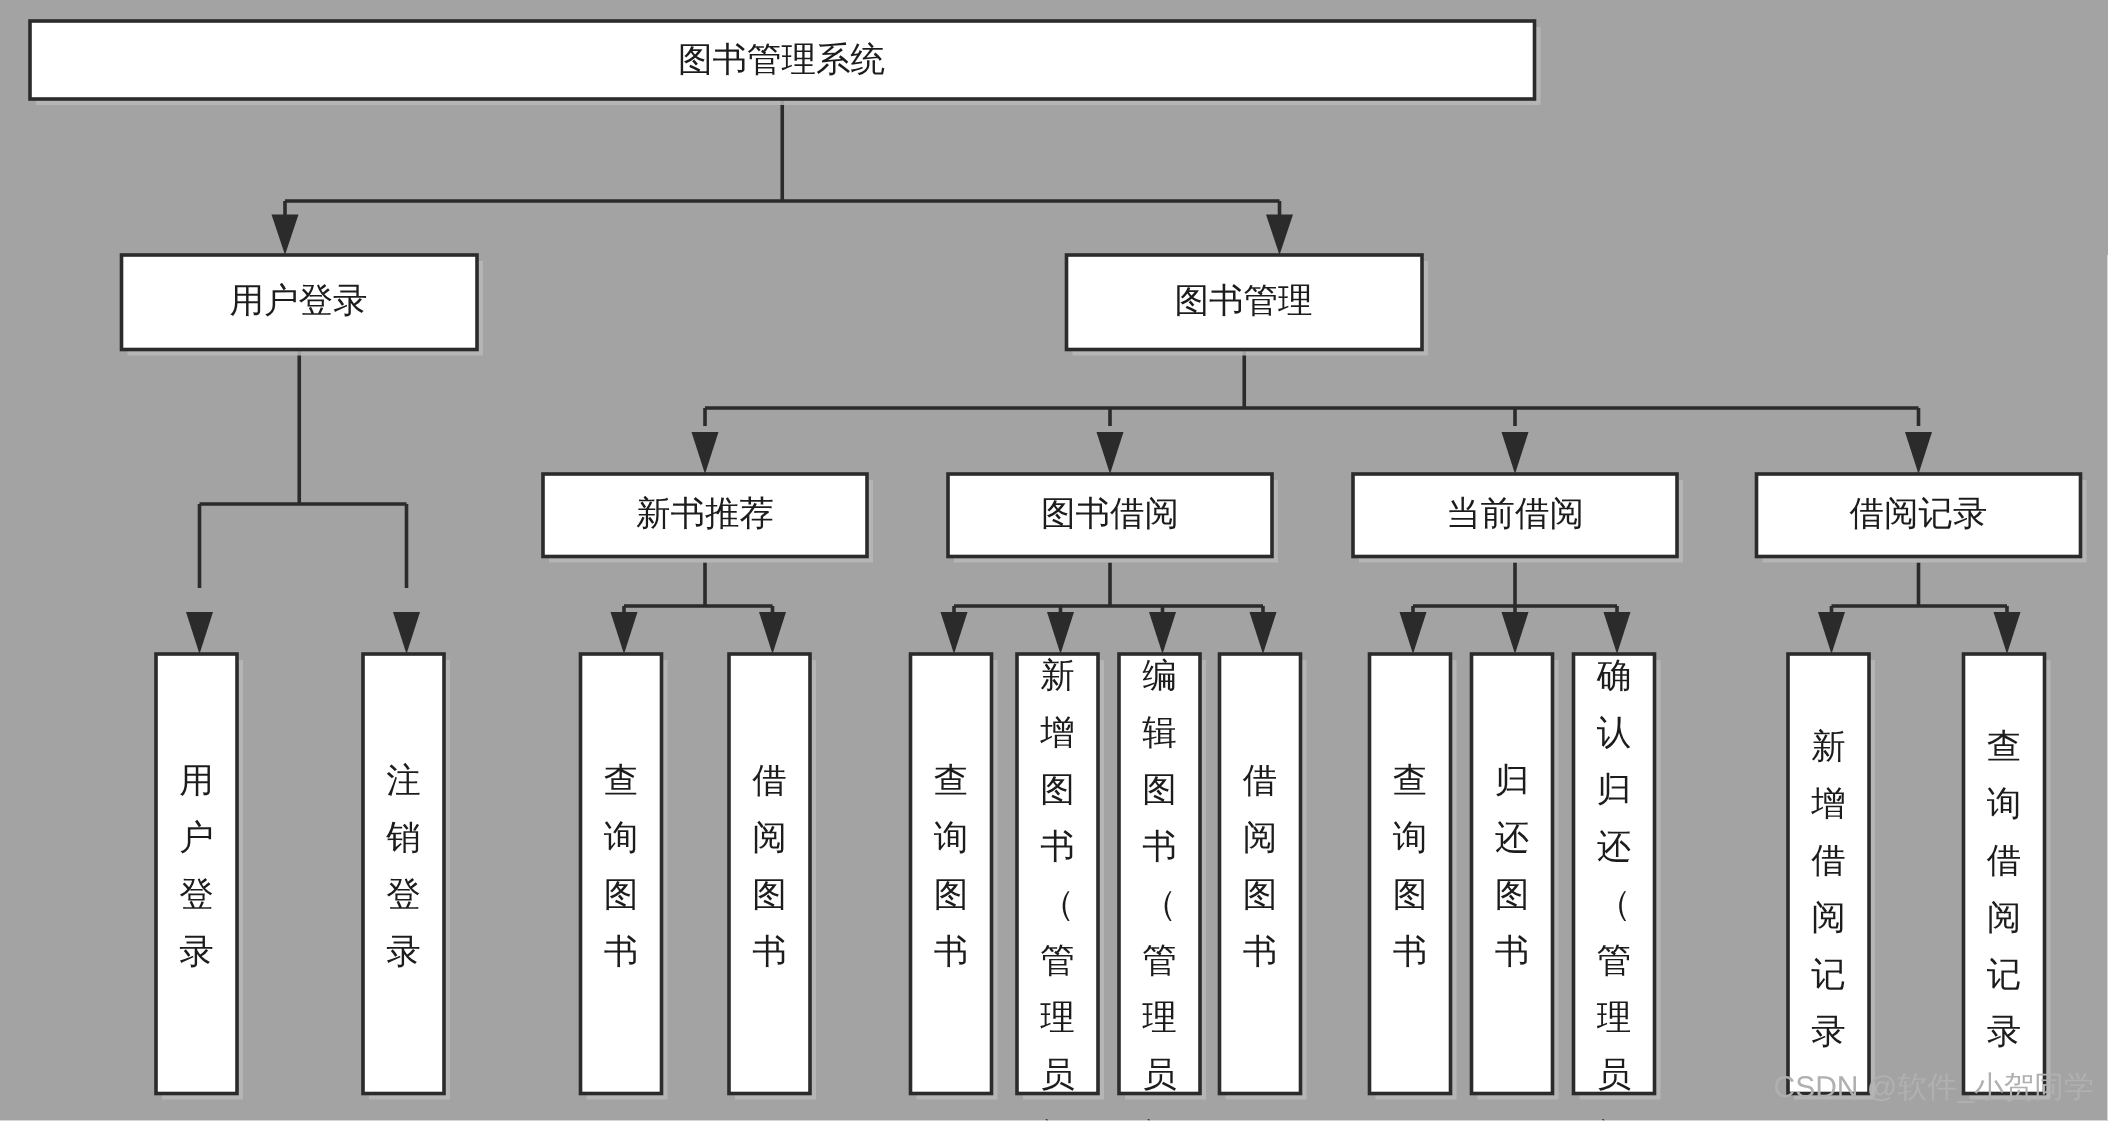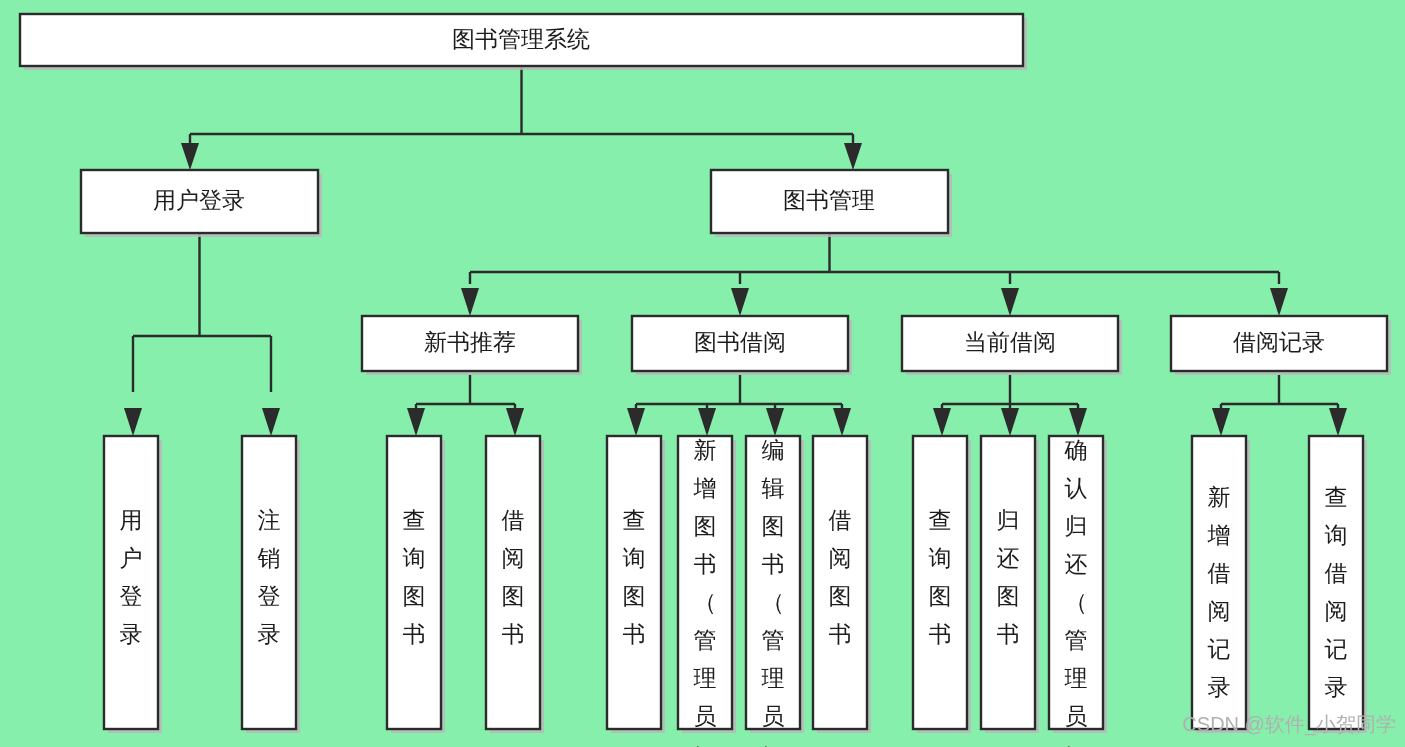--- a/index.html
+++ b/index.html
@@ -10,21 +10,21 @@
   body {
     width: 1405px;
     height: 747px;
     overflow: hidden;
     font-family: "Liberation Sans", "DejaVu Sans", sans-serif;
   }
   #diagram-root {
     position: relative;
     width: 1405px;
     height: 747px;
-    background: #86efac;
+    background: #a3a3a3;
   }
   svg#flowchart {
     display: block;
     width: 1405px;
     height: 747px;
   }
   .node-rect {
     fill: #ffffff;
     stroke: #2b2b2b;
     stroke-width: 2.4;

